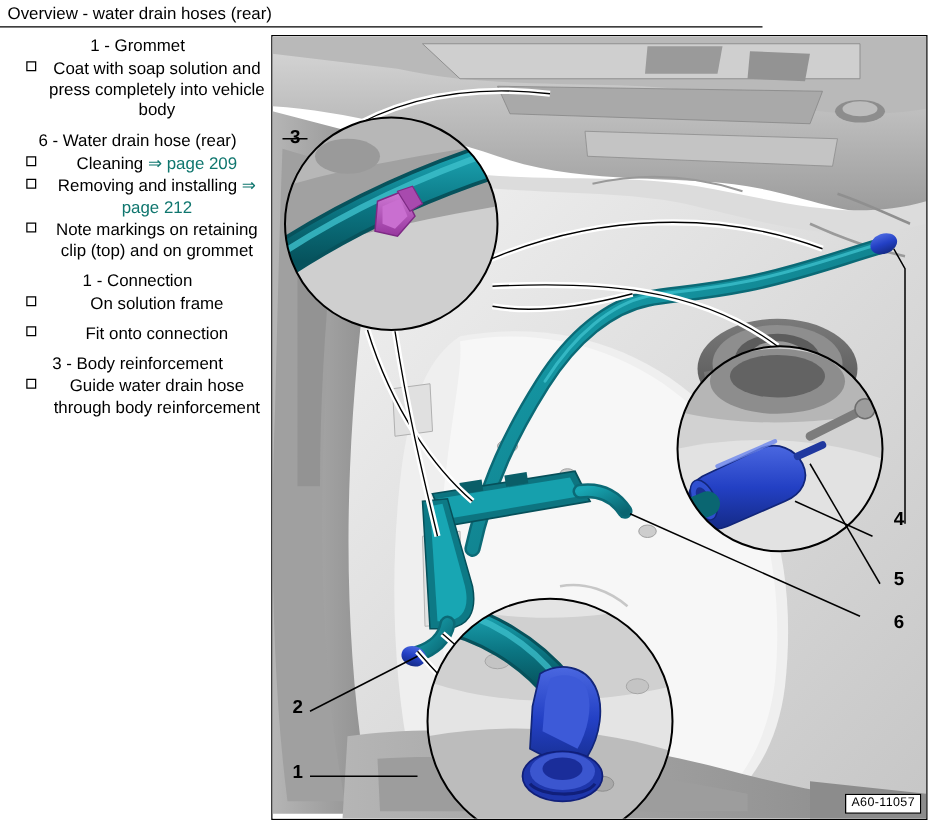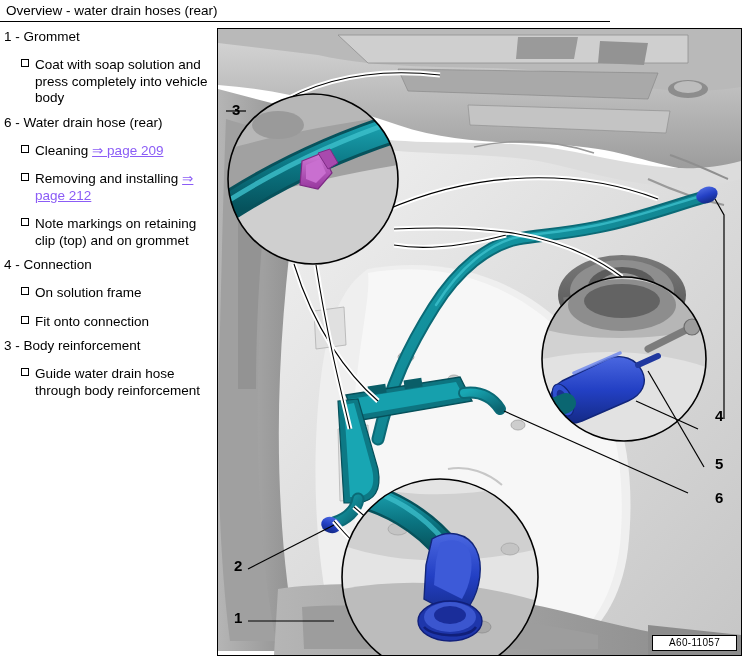--- a/index.html
+++ b/index.html
@@ -38,46 +38,46 @@
   }
   
   #legend {
     position: absolute;
     left: 4px;
     top: 28px;
     width: 212px;
   }
   .legend-item {
     margin-bottom: 7px;
+    text-align: center;
   }
   .legend-head {
     font-size: 13.5px;
     line-height: 17px;
     white-space: nowrap;
   }
   .legend-sub {
     position: relative;
     padding-left: 31px;
     font-size: 13.5px;
     line-height: 16.5px;
-    margin-top: 12px;
+    margin-top: 2px;
   }
   .legend-sub .bullet {
     position: absolute;
     left: 17px;
     top: 2px;
     width: 8px;
     height: 8px;
     border: 1px solid #000;
     box-sizing: border-box;
     background: #fff;
   }
   .xref {
-    color: #8b5cf6;
-    text-decoration: underline;
+    color: #0f766e;
   }
   
   #figure {
     position: absolute;
     left: 217px;
     top: 28px;
     width: 525px;
     height: 628px;
     border: 1px solid #000;
     box-sizing: border-box;
@@ -88,21 +88,21 @@
     display: block;
   }
   #fig-code {
     position: absolute;
     right: 4px;
     bottom: 4px;
     border: 1px solid #000;
     background: #ffffff;
     font-size: 10px;
     line-height: 12px;
-    padding: 1px 16px;
+    padding: 1px 4px;
     font-family: "Liberation Sans", sans-serif;
     letter-spacing: 0.3px;
   }
   .callout-num {
     position: absolute;
     font-size: 15px;
     font-weight: bold;
     color: #000;
   }
 </style>
@@ -136,21 +136,21 @@
         <span>Removing and installing <span class="xref">⇒ page 212</span></span>
       </div>
       <div class="legend-sub">
         <span class="bullet"></span>
         <span>Note markings on retaining clip (top) and on grommet</span>
       </div>
     </div>
 
 
     <div class="legend-item">
-      <div class="legend-head">4 - Connection</div>
+      <div class="legend-head">1 - Connection</div>
       <div class="legend-sub">
         <span class="bullet"></span>
         <span>On solution frame</span>
       </div>
     </div>
 
     <div class="legend-item">
       <div class="legend-sub">
         <span class="bullet"></span>
         <span>Fit onto connection</span>

